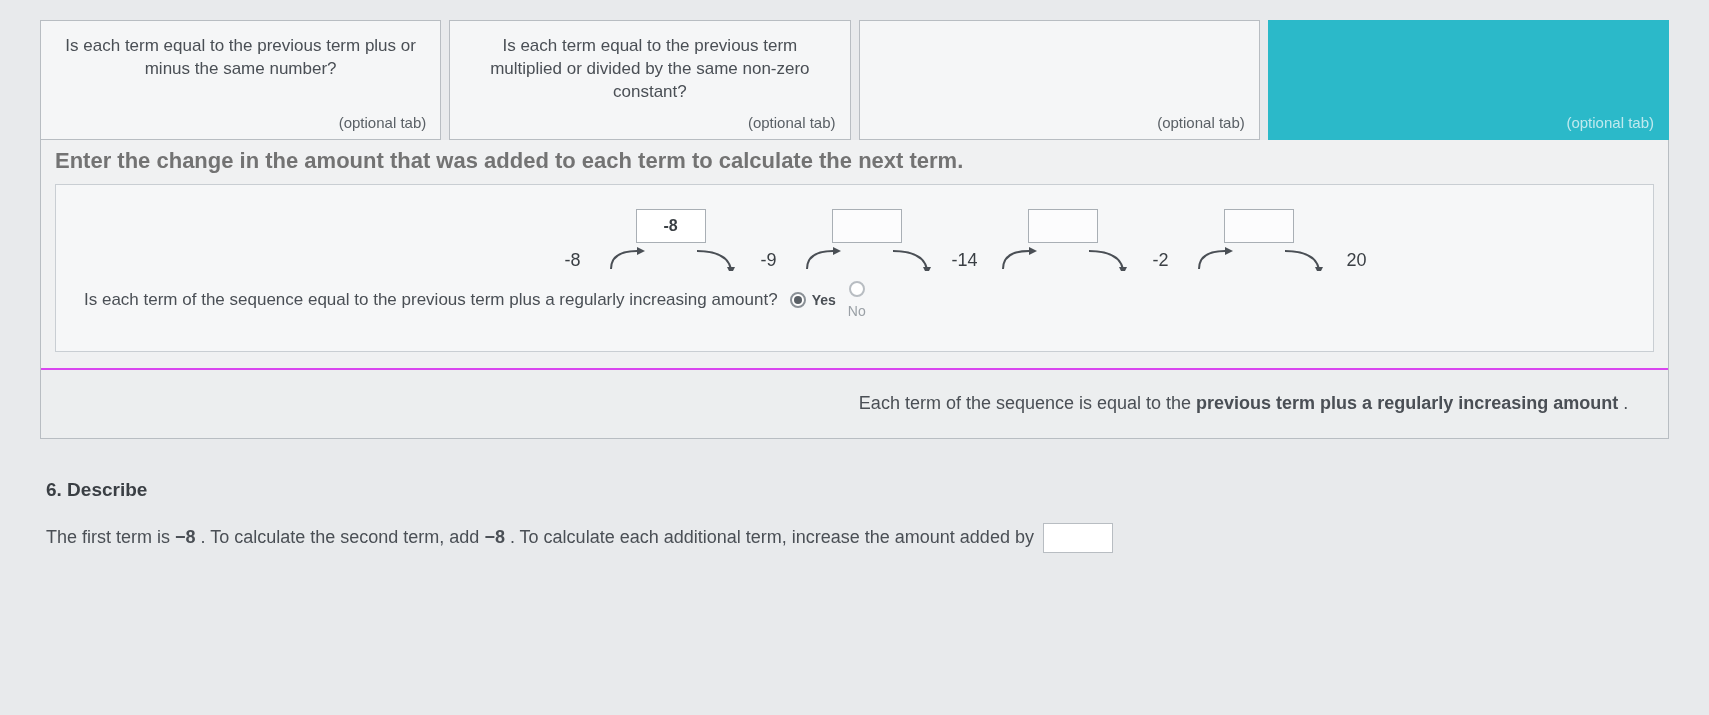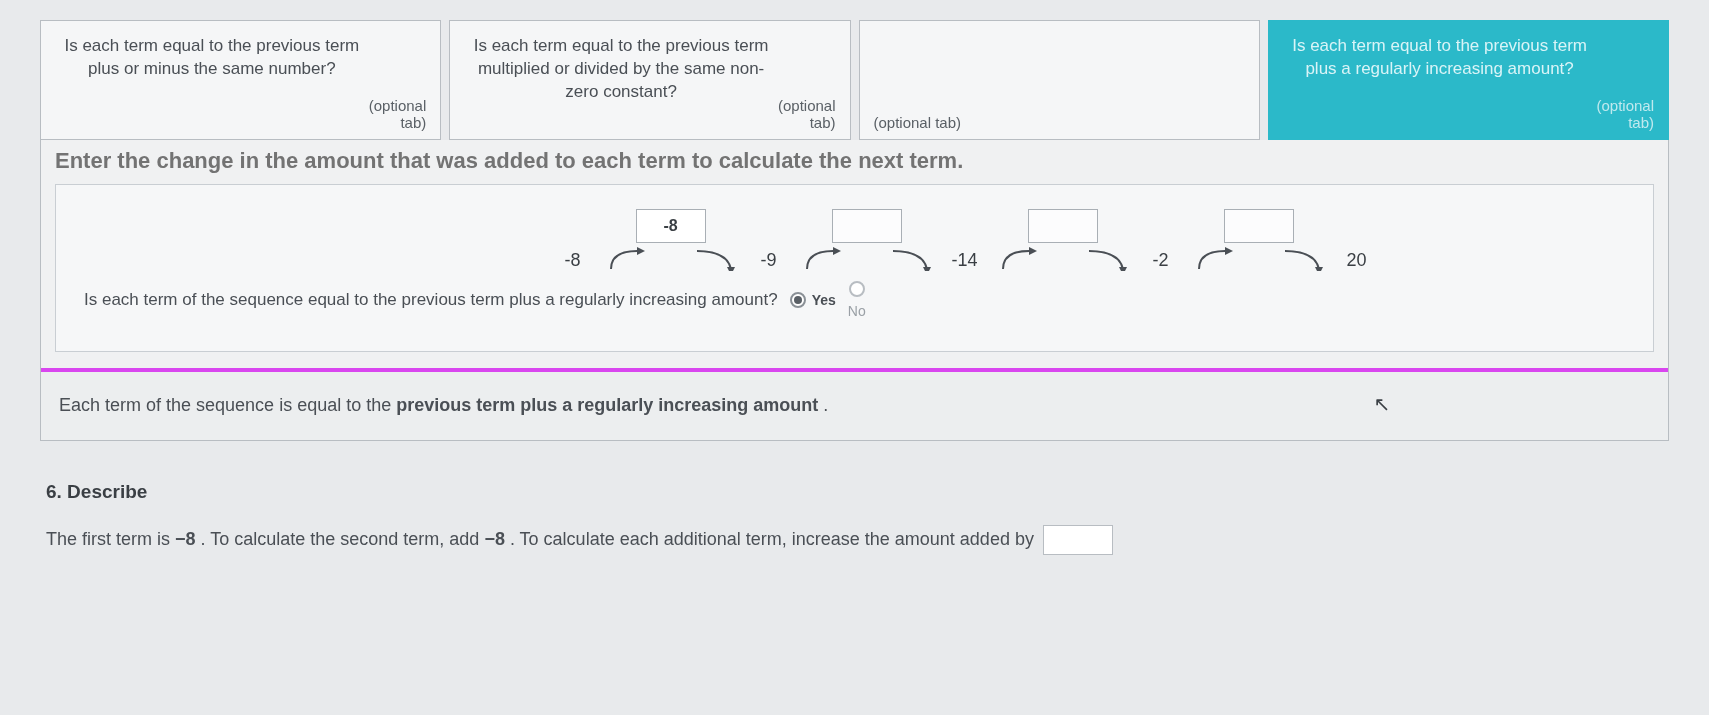--- a/index.html
+++ b/index.html
@@ -15,21 +15,21 @@
     gap: 8px;
     margin-bottom: 0;
   }
   .tab {
     flex: 1;
     border: 1px solid #b8bdc2;
     background: #f5f6f7;
     padding: 10px 14px 6px;
     text-align: center;
     display: flex;
-    flex-direction: row;
+    flex-direction: column;
     justify-content: space-between;
     min-height: 120px;
     cursor: pointer;
   }
   .tab .tab-title {
     font-size: 17px;
     color: #4a4f55;
     line-height: 1.35;
     padding: 4px 6px;
   }
@@ -125,22 +125,23 @@
   .radio-dot.sel::after {
     content:""; width:8px; height:8px; border-radius:50%; background:#5a6066;
   }
   .radio-opt.dis { color:#9aa0a6;flex-direction:column; }
   .radio-opt.dis .radio-dot { border-color:#b8bdc2; }
 
   .result-line {
     padding: 20px 18px 24px;
     font-size: 18px;
     color: #4a4f55;
-    border-top: 4px solid #d946ef;
+    border-top: 2px solid #d946ef;
     background:#eceeef;
+    text-align:right;
   }
   .result-line b { font-weight:700; }
 
   .section2 {
     margin-top: 40px;
     padding: 0 6px;
   }
   .section2 h3 {
     font-size: 19px;
     font-weight: 700;
@@ -177,21 +178,20 @@
     <div class="tab-sub">(optional tab)</div>
   </div>
   <div class="tab">
     <div class="tab-title">Is each term equal to the previous term multiplied or divided by the same non-zero constant?</div>
     <div class="tab-sub">(optional tab)</div>
   </div>
   <div class="tab">
     <div class="tab-sub">(optional tab)</div>
   </div>
   <div class="tab active">
-    <div class="tab-title">Is each term equal to the previous term plus a regularly increasing amount?</div>
     <div class="tab-sub">(optional tab)</div>
   </div>
 </div>
 
 <div class="panel">
   <div class="instruction">Enter the change in the amount that was added to each term to calculate the next term.</div>
 
   <div class="seq-wrap">
     <div class="seq">
 

